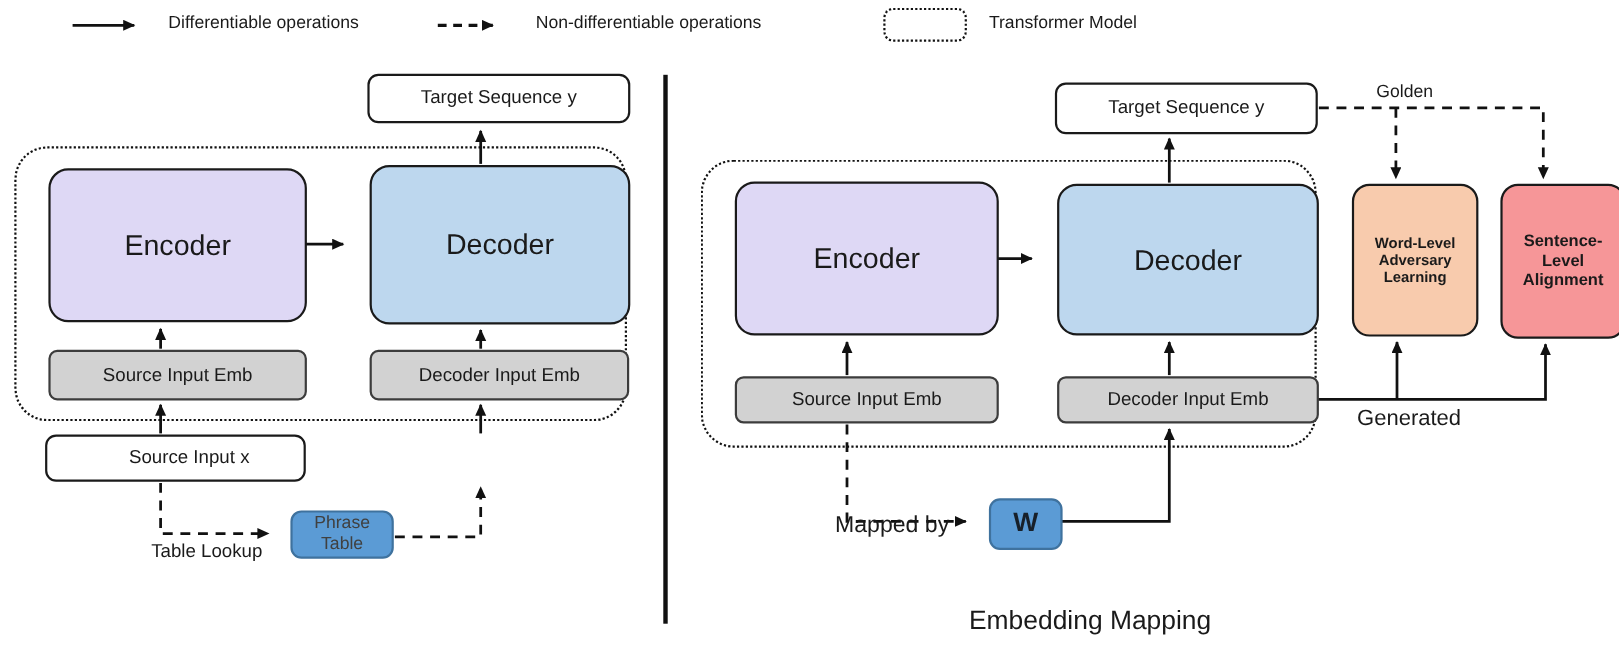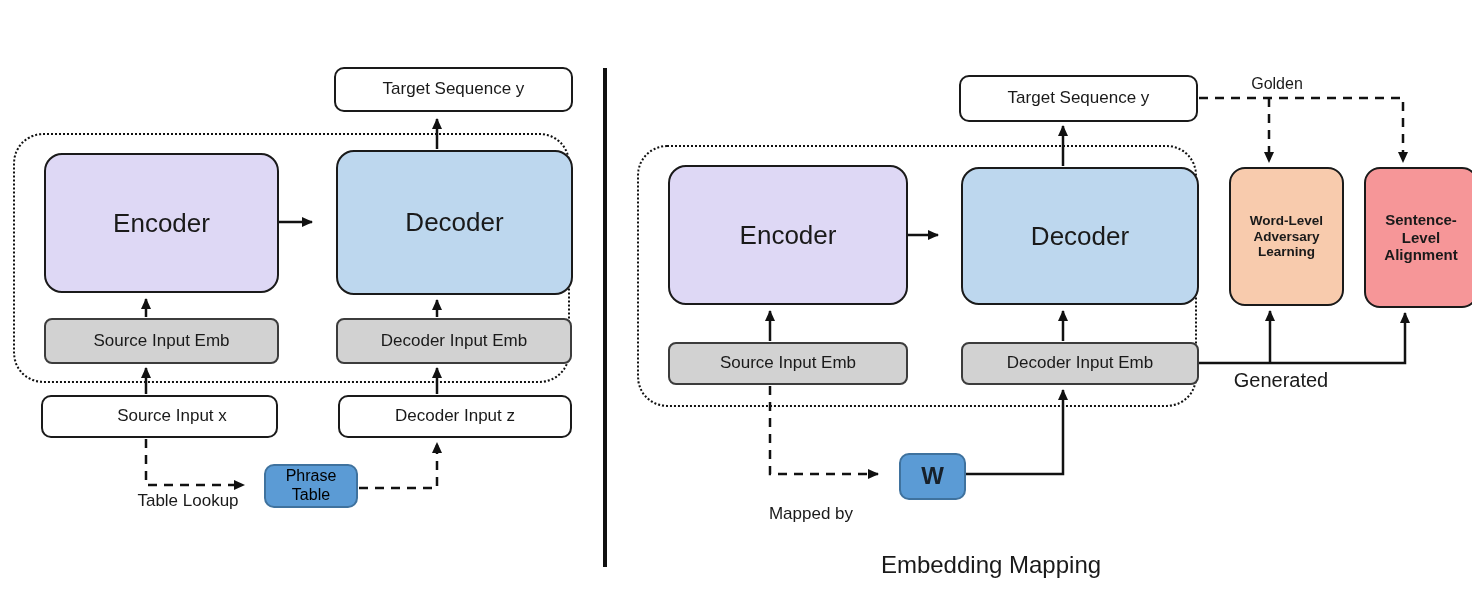--- a/index.html
+++ b/index.html
@@ -51,40 +51,51 @@
     <path d="M770,341 V311" stroke="#111" stroke-width="2.5" fill="none" marker-end="url(#ah)"></path>
     <path d="M1063,341 V311" stroke="#111" stroke-width="2.5" fill="none" marker-end="url(#ah)"></path>
     <path d="M951,474 H1063 V390" stroke="#111" stroke-width="2.5" fill="none" marker-end="url(#ah)"></path>
     <path d="M770,386 V474 H878" stroke="#111" stroke-width="2.5" fill="none" stroke-dasharray="9 7" marker-end="url(#ah)"></path>
     <path d="M1183,98 H1403 V162" stroke="#111" stroke-width="2.5" fill="none" stroke-dasharray="9 7" marker-end="url(#ah)"></path>
     <path d="M1269,98 V162" stroke="#111" stroke-width="2.5" fill="none" stroke-dasharray="9 7" marker-end="url(#ah)"></path>
     <path d="M1184,363 H1405 V313" stroke="#111" stroke-width="2.5" fill="none" marker-end="url(#ah)"></path>
     <path d="M1270,363 V311" stroke="#111" stroke-width="2.5" fill="none" marker-end="url(#ah)"></path>
   </svg>
 
+  <div class="abs" style="left:0;top:0;width:1472px;height:50px;z-index:2;">
+    <svg class="abs" style="left:64;top:15px;left:64px;" width="70" height="16">
+      <path d="M2,8 H58" stroke="#111" stroke-width="2.5" fill="none" marker-end="url(#ah)"></path>
+    </svg>
+    <div class="legend-label" style="left:153px;top:12px;">Differentiable operations</div>
+    <svg class="abs" style="left:396px;top:15px;" width="64" height="16">
+      <path d="M2,8 H52" stroke="#111" stroke-width="3" fill="none" stroke-dasharray="8 6" marker-end="url(#ah)"></path>
+    </svg>
+    <div class="legend-label" style="left:487px;top:12px;">Non-differentiable operations</div>
+    <div class="abs" style="left:803px;top:7px;width:76px;height:31px;border:2.5px dotted #111;border-radius:9px;"></div>
+    <div class="legend-label" style="left:899px;top:12px;">Transformer Model</div>
+  </div>
 
   <div class="abs" style="left:603px;top:68px;width:4px;height:499px;background:#111;z-index:2;"></div>
 
   <div class="container-dotted" style="left:13px;top:133px;width:557px;height:250px;"></div>
 
   <div class="box" style="left:318px;top:67px;width:239px;height:45px;border-radius:10px;font-size:17px;">Target Sequence y</div>
 
   <div class="box" style="left: 28px; top: 153px; width: 235px; height: 140px; border-radius: 18px; font-size: 26px; border-width: 2px; background: rgb(222, 216, 245);">Encoder</div>
 
   <div class="box" style="left: 320px; top: 150px; width: 237px; height: 145px; border-radius: 18px; font-size: 26px; border-width: 2px; background: rgb(189, 215, 238);">Decoder</div>
 
   <div class="box" style="left: 28px; top: 318px; width: 235px; height: 46px; border-radius: 8px; font-size: 17px; border-width: 2px; background: rgb(210, 210, 210); border-color: rgb(60, 60, 60);">Source Input Emb</div>
 
   <div class="box" style="left: 320px; top: 318px; width: 236px; height: 46px; border-radius: 8px; font-size: 17px; border-width: 2px; background: rgb(210, 210, 210); border-color: rgb(60, 60, 60);">Decoder Input Emb</div>
 
   <div class="box" style="left:25px;top:395px;width:237px;height:43px;border-radius:10px;font-size:17px;padding-left:25px;">Source Input x</div>
 
-  <div class="box" style="left:322px;top:395px;width:234px;height:43px;border-radius:10px;font-size:17px;">Decoder Input z</div>
 
-  <div class="box ml" style="left: 248px; top: 464px; width: 94px; height: 44px; border-radius: 10px; font-size: 16px; border-width: 2px; color: #000000; background: rgb(91, 155, 213); border-color: rgb(63, 114, 158);">Phrase
+  <div class="box ml" style="left: 248px; top: 464px; width: 94px; height: 44px; border-radius: 10px; font-size: 16px; border-width: 2px; color: #404040; background: rgb(91, 155, 213); border-color: rgb(63, 114, 158);">Phrase
 Table</div>
 
   <div class="lbl" style="left:128px;top:491px;width:120px;font-size:17px;">Table Lookup</div>
 
 
   <div class="container-dotted" style="left:637px;top:145px;width:560px;height:262px;"></div>
 
   <div class="box" style="left:943px;top:75px;width:239px;height:47px;border-radius:10px;font-size:17px;">Target Sequence y</div>
 
   <div class="box" style="left: 652px; top: 165px; width: 240px; height: 140px; border-radius: 18px; font-size: 26px; border-width: 2px; background: rgb(222, 216, 245);">Encoder</div>
@@ -98,21 +109,21 @@
   <div class="box" style="left: 883px; top: 453px; width: 67px; height: 47px; border-radius: 10px; font-size: 24px; font-weight: bold; border-width: 2px; color: rgb(23, 32, 42); background: rgb(91, 155, 213); border-color: rgb(63, 114, 158);">W</div>
 
   <div class="box ml" style="left: 1213px; top: 167px; width: 115px; height: 139px; border-radius: 16px; font-size: 13.5px; font-weight: 600; border-width: 2px; background: rgb(248, 203, 173);">Word-Level
 Adversary
 Learning</div>
 
   <div class="box ml" style="left: 1348px; top: 167px; width: 114px; height: 141px; border-radius: 16px; font-size: 15px; font-weight: 600; border-width: 2px; background: rgb(246, 150, 152);">Sentence-
 Level
 Alignment</div>
 
-  <div class="lbl" style="left:751px;top:504px;width:120px;font-size:17px;">Mapped by</div>
+  <div class="lbl" style="left:751px;top:466px;width:120px;font-size:21px;">Mapped by</div>
 
   <div class="lbl" style="left:1217px;top:75px;width:120px;font-size:16px;">Golden</div>
 
   <div class="lbl" style="left:1221px;top:369px;width:120px;font-size:20px;">Generated</div>
 
   <div class="caption" style="left:841px;top:551px;width:300px;">Embedding Mapping</div>
 
 </div>
 
 </body></html>

